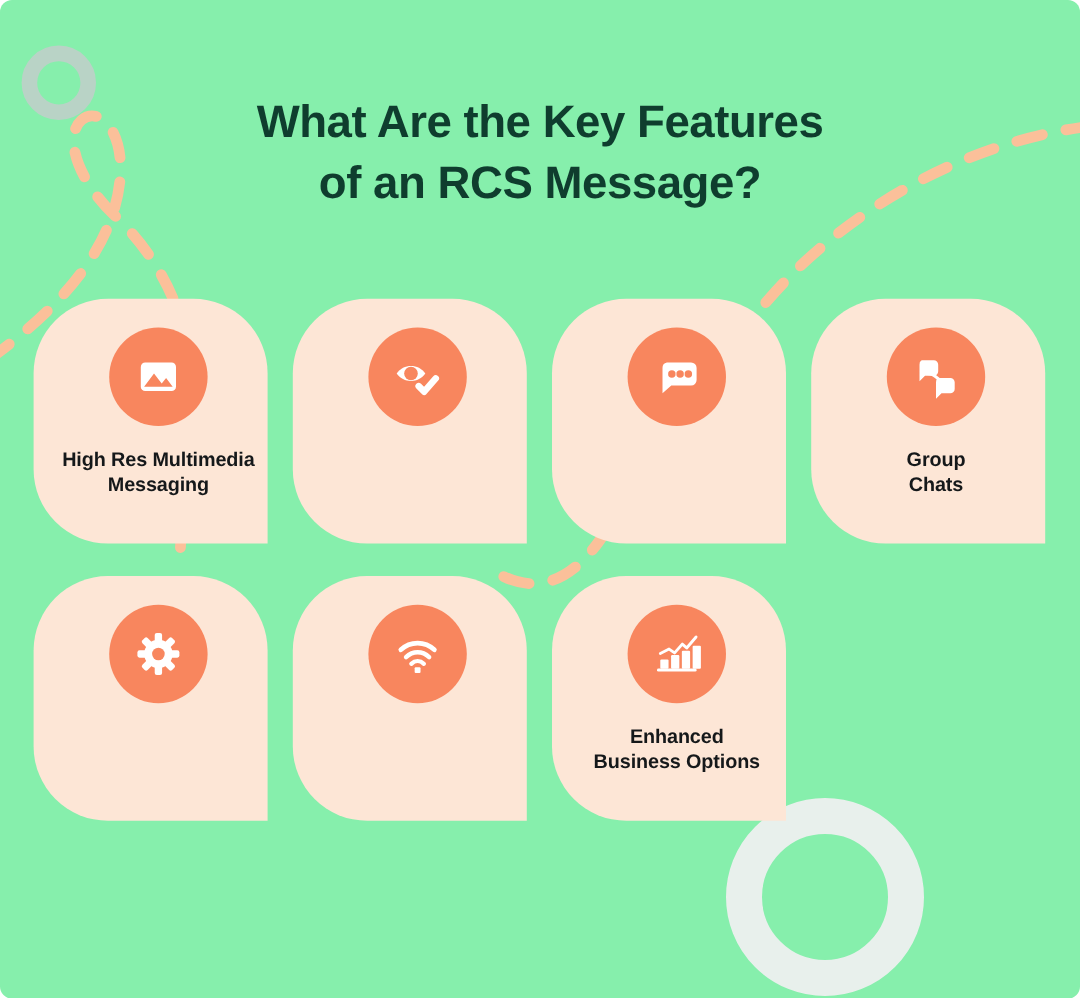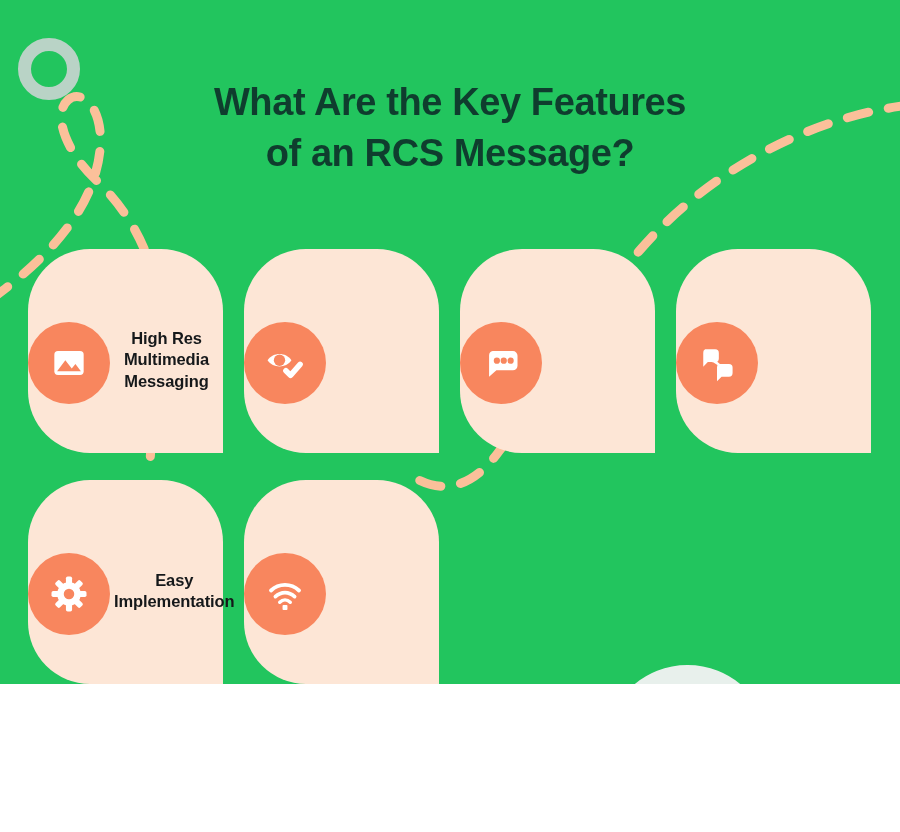--- a/index.html
+++ b/index.html
@@ -9,23 +9,24 @@
   }
   body {
     width: 900px;
     height: 832px;
     font-family: "Liberation Sans", sans-serif;
     overflow: hidden;
   }
   .canvas {
     position: relative;
     width: 900px;
-    height: 684px;
-    background: #22c55e;
+    height: 832px;
+    background: #86efac;
     overflow: hidden;
+    border-radius: 10px;
   }
 
   
   .deco-layer {
     position: absolute;
     inset: 0;
     width: 900px;
     height: 832px;
     pointer-events: none;
   }
@@ -77,22 +78,23 @@
     grid-row-gap: 27px;
   }
   .card {
     position: relative;
     width: 195px;
     height: 204px;
     background: #fde6d6;
     border-radius: 62px 62px 0 62px;
     box-sizing: border-box;
     display: flex;
-    flex-direction: row;
+    flex-direction: column;
     align-items: center;
+    padding-left: 13px;
   }
   .icon-circle {
     margin-top: 24px;
     width: 82px;
     height: 82px;
     border-radius: 50%;
     background: #f8865e;
     display: flex;
     align-items: center;
     justify-content: center;
@@ -169,52 +171,68 @@
     </div>
 
     <div class="card">
       <div class="icon-circle">
         <svg viewBox="0 0 48 48" width="44" height="44">
           <path d="M16 21 C24 21 25 27 31 29" fill="none" stroke="#ffffff" stroke-width="2.6"></path>
           <path d="M11 9 H22 A4 4 0 0 1 26 13 V19 A4 4 0 0 1 22 23 H14 L9 28 V13 A4 4 0 0 1 11 9 Z" fill="#ffffff"></path>
           <path d="M26 25 H37 A4 4 0 0 1 41 29 V35 A4 4 0 0 1 37 39 H29 L24 44 V29 A4 4 0 0 1 26 25 Z" fill="#ffffff"></path>
         </svg>
       </div>
+      <div class="card-label">Group
+Chats</div>
     </div>
 
 
     <div class="card">
       <div class="icon-circle">
         <svg viewBox="0 0 48 48" width="42" height="42">
           <g fill="#ffffff">
             <circle cx="24" cy="24" r="13.5"></circle>
             <rect x="20.5" y="4" width="7" height="9" rx="2"></rect>
             <rect x="20.5" y="35" width="7" height="9" rx="2"></rect>
             <rect x="4" y="20.5" width="9" height="7" rx="2"></rect>
             <rect x="35" y="20.5" width="9" height="7" rx="2"></rect>
             <rect x="20.5" y="4" width="7" height="9" rx="2" transform="rotate(45 24 24)"></rect>
             <rect x="20.5" y="35" width="7" height="9" rx="2" transform="rotate(45 24 24)"></rect>
             <rect x="4" y="20.5" width="9" height="7" rx="2" transform="rotate(45 24 24)"></rect>
             <rect x="35" y="20.5" width="9" height="7" rx="2" transform="rotate(45 24 24)"></rect>
           </g>
           <circle cx="24" cy="24" r="6" fill="#f8865e"></circle>
         </svg>
       </div>
-      <div class="card-label">Easy
-Implementation</div>
     </div>
 
     <div class="card">
       <div class="icon-circle">
         <svg viewBox="0 0 48 48" width="42" height="42">
           <g fill="none" stroke="#ffffff" stroke-linecap="round">
             <path d="M8 20 C17 11.5 31 11.5 40 20" stroke-width="4.4"></path>
             <path d="M13 27 C19.5 20.8 28.5 20.8 35 27" stroke-width="4.2"></path>
             <path d="M18 33.4 C21.6 30 26.4 30 30 33.4" stroke-width="4"></path>
           </g>
           <rect x="21.2" y="36.6" width="5.6" height="5.6" rx="1" fill="#ffffff"></rect>
         </svg>
       </div>
     </div>
 
+    <div class="card">
+      <div class="icon-circle">
+        <svg viewBox="0 0 48 48" width="44" height="44">
+          <g fill="#ffffff">
+            <rect x="9" y="29" width="7.5" height="8.5" rx="1"></rect>
+            <rect x="18.8" y="25" width="7.5" height="12.5" rx="1"></rect>
+            <rect x="28.6" y="21" width="7.5" height="16.5" rx="1"></rect>
+            <rect x="38.4" y="16.5" width="7.5" height="21" rx="1"></rect>
+            <rect x="6" y="37.2" width="36" height="2.8" rx="1.3"></rect>
+          </g>
+          <path d="M9 23.5 L17 19.5 L22 23 L29 15 L33 18.5 L41.5 8.5" fill="none" stroke="#ffffff" stroke-width="2.6" stroke-linecap="round" stroke-linejoin="round"></path>
+        </svg>
+      </div>
+      <div class="card-label">Enhanced
+Business Options</div>
+    </div>
 
   </div>
 </div>
 
 </body></html>

